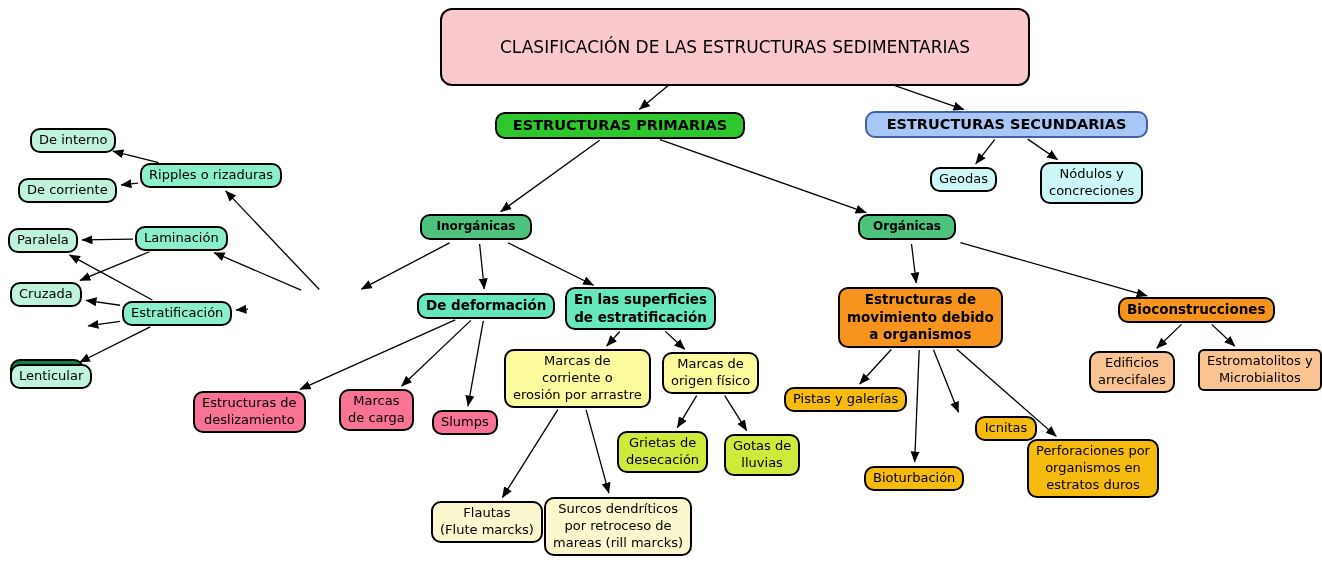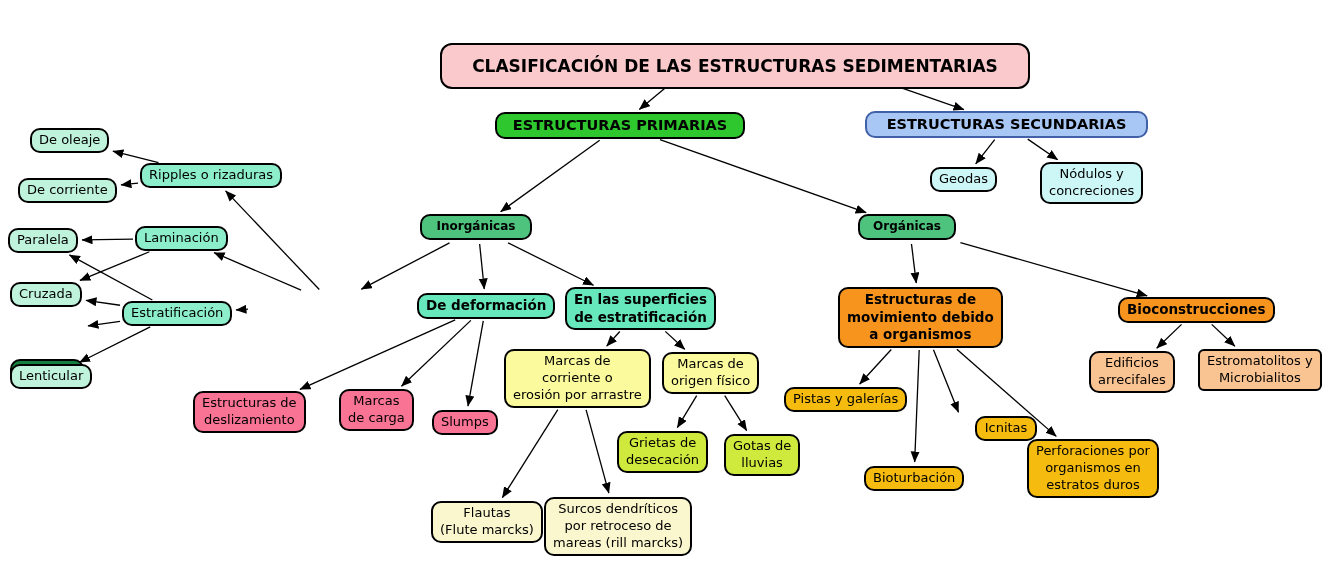--- a/index.html
+++ b/index.html
@@ -13,21 +13,21 @@
   #edge-layer{position:absolute;left:0;top:0;z-index:1;pointer-events:none;}
   .node{
     position:absolute;z-index:2;
     box-sizing:border-box;
     border:2px solid #000;
     border-radius:10px;
     padding:2px 7px;
     font-size:13px;line-height:1.3;
     color:#000;text-align:center;white-space:pre;
   }
-  .n-big{font-weight:bold;font-size:17px;padding:10px 12px;border-radius:12px;margin-top:35px;}
+  .n-big{font-weight:normal;font-size:17px;padding:26px 12px;border-radius:12px;}
   .n-cat{font-weight:bold;font-size:14.5px;padding:2px 10px;}
   .n-mid{font-weight:bold;font-size:12px;padding:3px 10px;}
   .n-sub{font-weight:bold;font-size:13.5px;}
 </style>
 </head>
 <body>
 
 <div id="map">
   <svg id="edge-layer" width="1322" height="564">
     <defs>
@@ -76,21 +76,21 @@
 
   <div class="node n-big" style="left: 440px; top: 8px; width: 590px; background: rgb(249, 201, 204);">CLASIFICACIÓN DE LAS ESTRUCTURAS SEDIMENTARIAS</div>
 
   <div class="node n-cat" style="left: 495px; top: 112px; min-width: 250px; background: rgb(46, 200, 46);">ESTRUCTURAS PRIMARIAS</div>
   <div class="node n-cat" style="left: 865px; top: 111px; min-width: 283px; background: rgb(169, 199, 244); border-color: rgb(64, 96, 168);">ESTRUCTURAS SECUNDARIAS</div>
 
   <div class="node" style="left: 930px; top: 167px; min-width: 64px; background: rgb(205, 246, 246);">Geodas</div>
   <div class="node" style="left: 1040px; top: 162px; min-width: 96px; background: rgb(205, 246, 246);">Nódulos y
 concreciones</div>
 
-  <div class="node" style="left: 30px; top: 128px; min-width: 78px; background: rgb(191, 243, 220);">De oleaje</div>
+  <div class="node" style="left: 30px; top: 128px; min-width: 78px; background: rgb(191, 243, 220);">De interno</div>
   <div class="node" style="left: 18px; top: 178px; min-width: 92px; background: rgb(191, 243, 220);">De corriente</div>
   <div class="node" style="left: 140px; top: 163px; min-width: 130px; background: rgb(140, 238, 203);">Ripples o rizaduras</div>
 
   <div class="node" style="left: 8px; top: 228px; min-width: 66px; background: rgb(191, 243, 220);">Paralela</div>
   <div class="node" style="left: 135px; top: 226px; min-width: 88px; background: rgb(140, 238, 203);">Laminación</div>
   <div class="node" style="left: 10px; top: 282px; min-width: 70px; background: rgb(191, 243, 220);">Cruzada</div>
   <div class="node" style="left: 122px; top: 301px; min-width: 96px; background: rgb(140, 238, 203);">Estratificación</div>
   <div class="node" style="left: 10px; top: 319px; min-width: 70px; background: #15803d; margin-top: 40px;">Gradada</div>
   <div class="node" style="left: 10px; top: 364px; min-width: 78px; background: rgb(191, 243, 220);">Lenticular</div>
 

